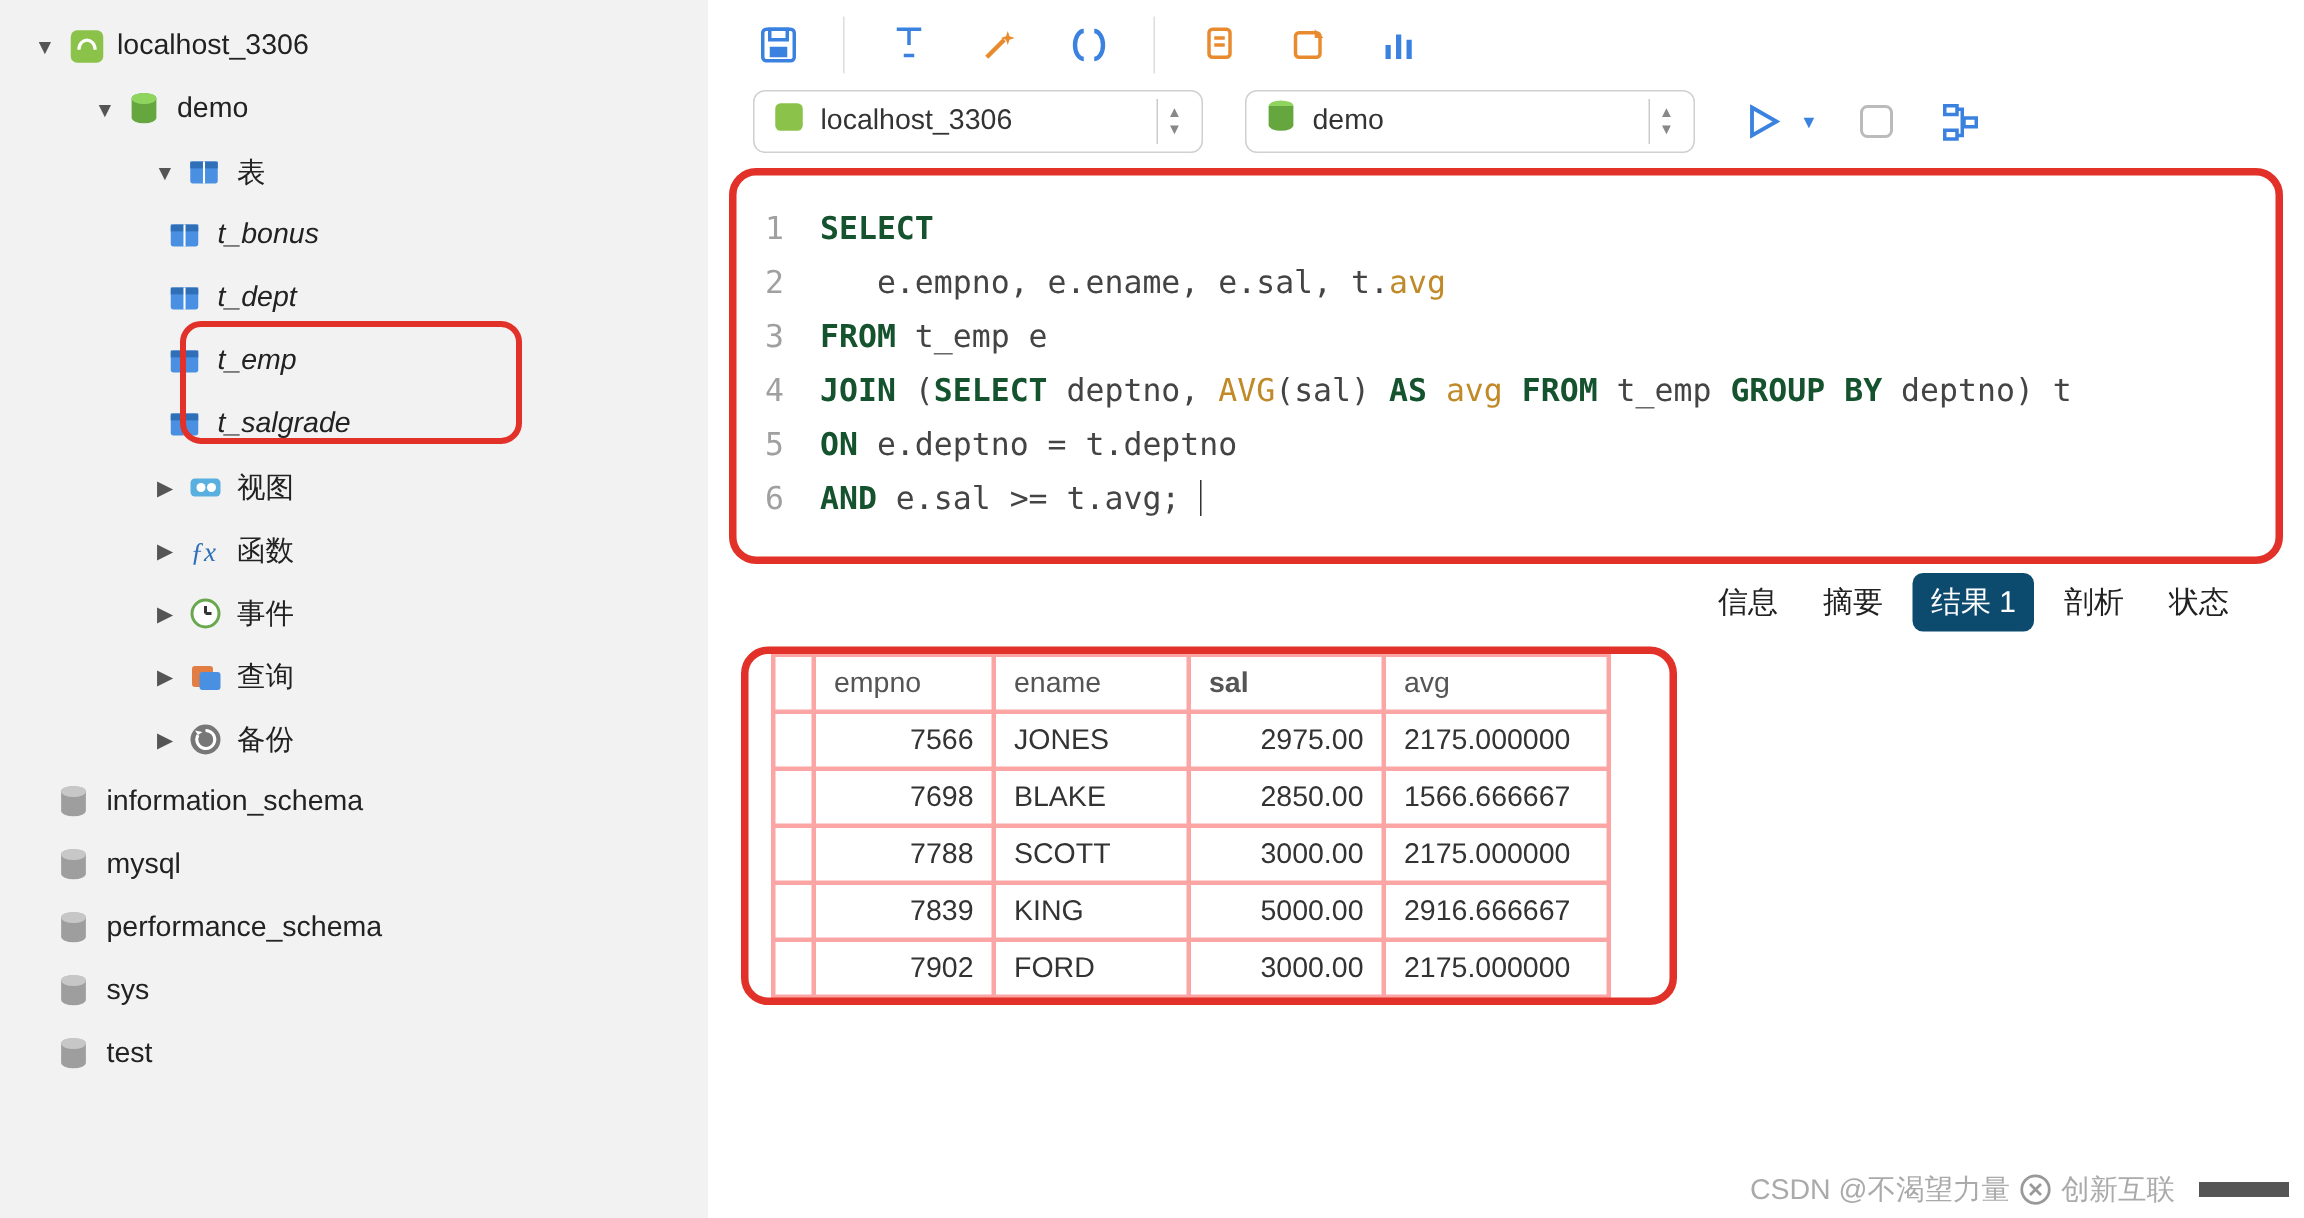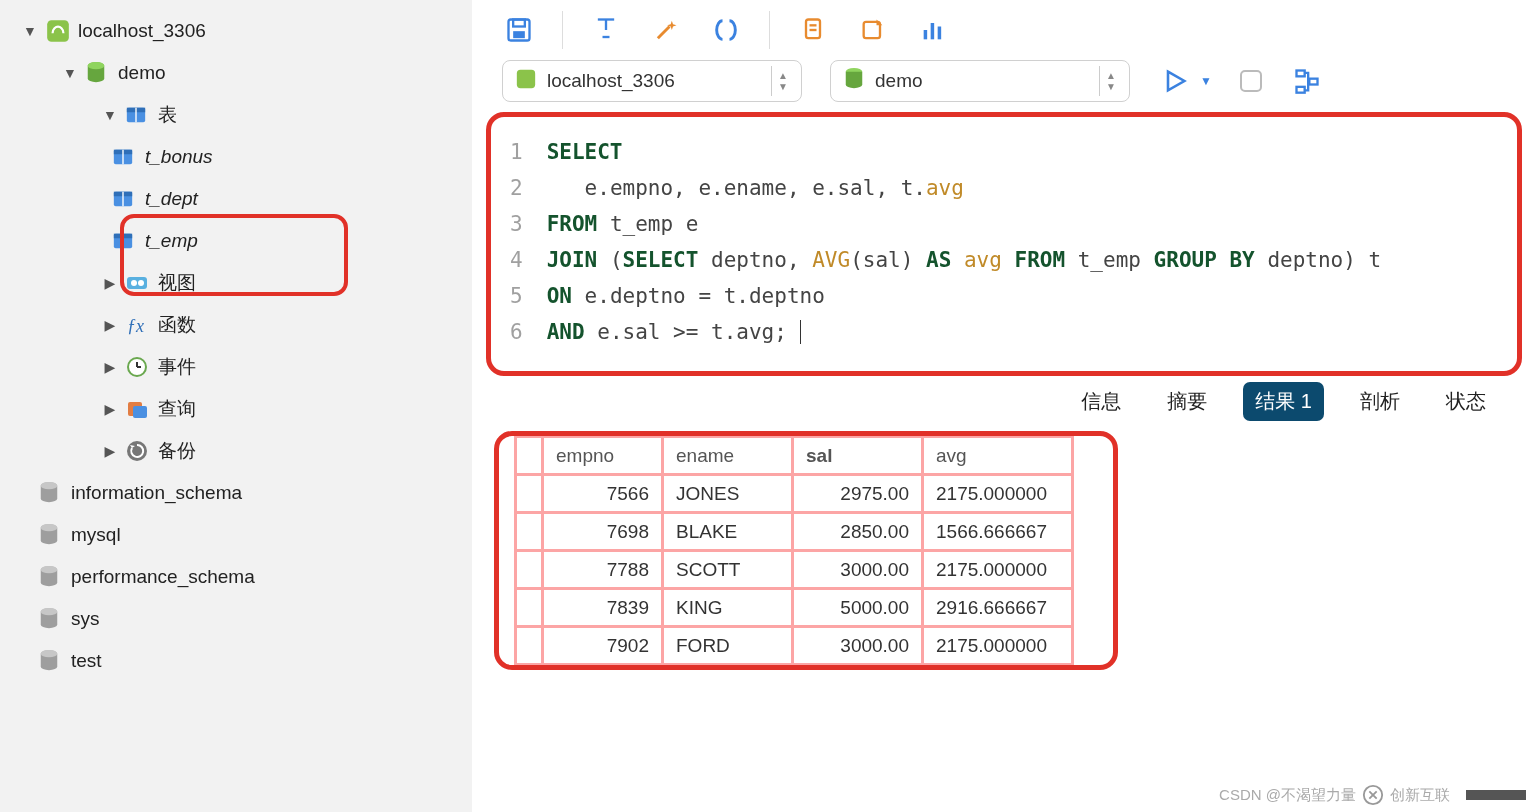--- a/index.html
+++ b/index.html
@@ -28,30 +28,30 @@
 .run-btn svg { width: 28px; height: 28px; }
 .stop-box { width: 22px; height: 22px; border: 2px solid #bbb; border-radius: 5px; }
 .editor-wrap { position: relative; margin: 4px 18px 0 18px; }
 .editor-border { position: absolute; border: 5px solid #e13128; border-radius: 18px; left: -4px; right: -4px; top: -4px; bottom: -4px; pointer-events: none; }
 .editor { display: flex; font-family: "Menlo", "Consolas", monospace; font-size: 21px; padding: 18px 20px 22px 20px; }
 .gutter { color: #a0a0a0; text-align: right; padding-right: 24px; line-height: 36px; }
 .code { line-height: 36px; white-space: pre; color: #444; }
 .kw { color: #14532d; font-weight: 600; }
 .fn { color: #c08a28; }
 .col2 { color: #c08a28; }
-.tabs { display: flex; justify-content: flex-end; gap: 26px; align-items: center; padding: 10px 40px 14px 30px; font-size: 20px; }
+.tabs { display: flex; justify-content: flex-end; gap: 10px; align-items: center; padding: 10px 40px 14px 30px; font-size: 20px; }
 .tab { color: #222; cursor: pointer; padding: 6px 10px; }
 .tab.active { background: #0c4a6e; color: #fff; border-radius: 7px; padding: 6px 12px; }
 .result-area { position: relative; margin: 0 18px 10px 18px; }
 .result-border { position: absolute; border: 5px solid #e13128; border-radius: 18px; left: 4px; right: 400px; top: -4px; bottom: -4px; pointer-events: none; }
 table.results { border-collapse: collapse; margin-left: 24px; }
 table.results th, table.results td { border: 3px solid #fca5a5; padding: 6px 12px; text-align: left; font-weight: normal; height: 38px; }
 table.results th { color: #555; }
 table.results td.num { text-align: right; }
-.footer { position: absolute; right: 10px; bottom: 6px; font-size: 15px; color: #aaa; display: flex; align-items: center; gap: 6px; }
+.footer { position: absolute; right: 10px; bottom: 6px; font-size: 19px; color: #aaa; display: flex; align-items: center; gap: 6px; }
 .footer .bar { width: 60px; height: 10px; background: #555; margin-left: 10px; }
 
 .ic-cylinder { width: 22px; height: 24px; }
 .ic-tbl { width: 22px; height: 22px; }
 </style>
 </head>
 <body>
 
 <div class="app">
 
@@ -117,20 +117,31 @@
         <div class="tree-row indent-3">
           <span class="arrow"></span>
           <span class="icon">
             <svg class="ic-tbl" viewBox="0 0 24 24">
               <rect x="2" y="4" width="20" height="16" rx="2" fill="#4a90e2"></rect>
               <rect x="2" y="4" width="20" height="5" fill="#2f6fb8"></rect>
               <line x1="12" y1="4" x2="12" y2="20" stroke="#fff" stroke-width="1.5"></line>
             </svg>
           </span>
           <span class="label">t_emp</span>
+        </div>
+        <div class="tree-row indent-3">
+          <span class="arrow"></span>
+          <span class="icon">
+            <svg class="ic-tbl" viewBox="0 0 24 24">
+              <rect x="2" y="4" width="20" height="16" rx="2" fill="#4a90e2"></rect>
+              <rect x="2" y="4" width="20" height="5" fill="#2f6fb8"></rect>
+              <line x1="12" y1="4" x2="12" y2="20" stroke="#fff" stroke-width="1.5"></line>
+            </svg>
+          </span>
+          <span class="label">t_salgrade</span>
         </div>
       </div>
 
     <div class="hl-box" style="left:120px; top:214px; width:228px; height:82px;"></div>
 
     <div class="tree-row indent-2">
       <span class="arrow">▶</span>
       <span class="icon">
         <svg viewBox="0 0 24 24" width="24" height="24">
             <rect x="2" y="6" width="20" height="12" rx="3" fill="#59b0e0"></rect>

